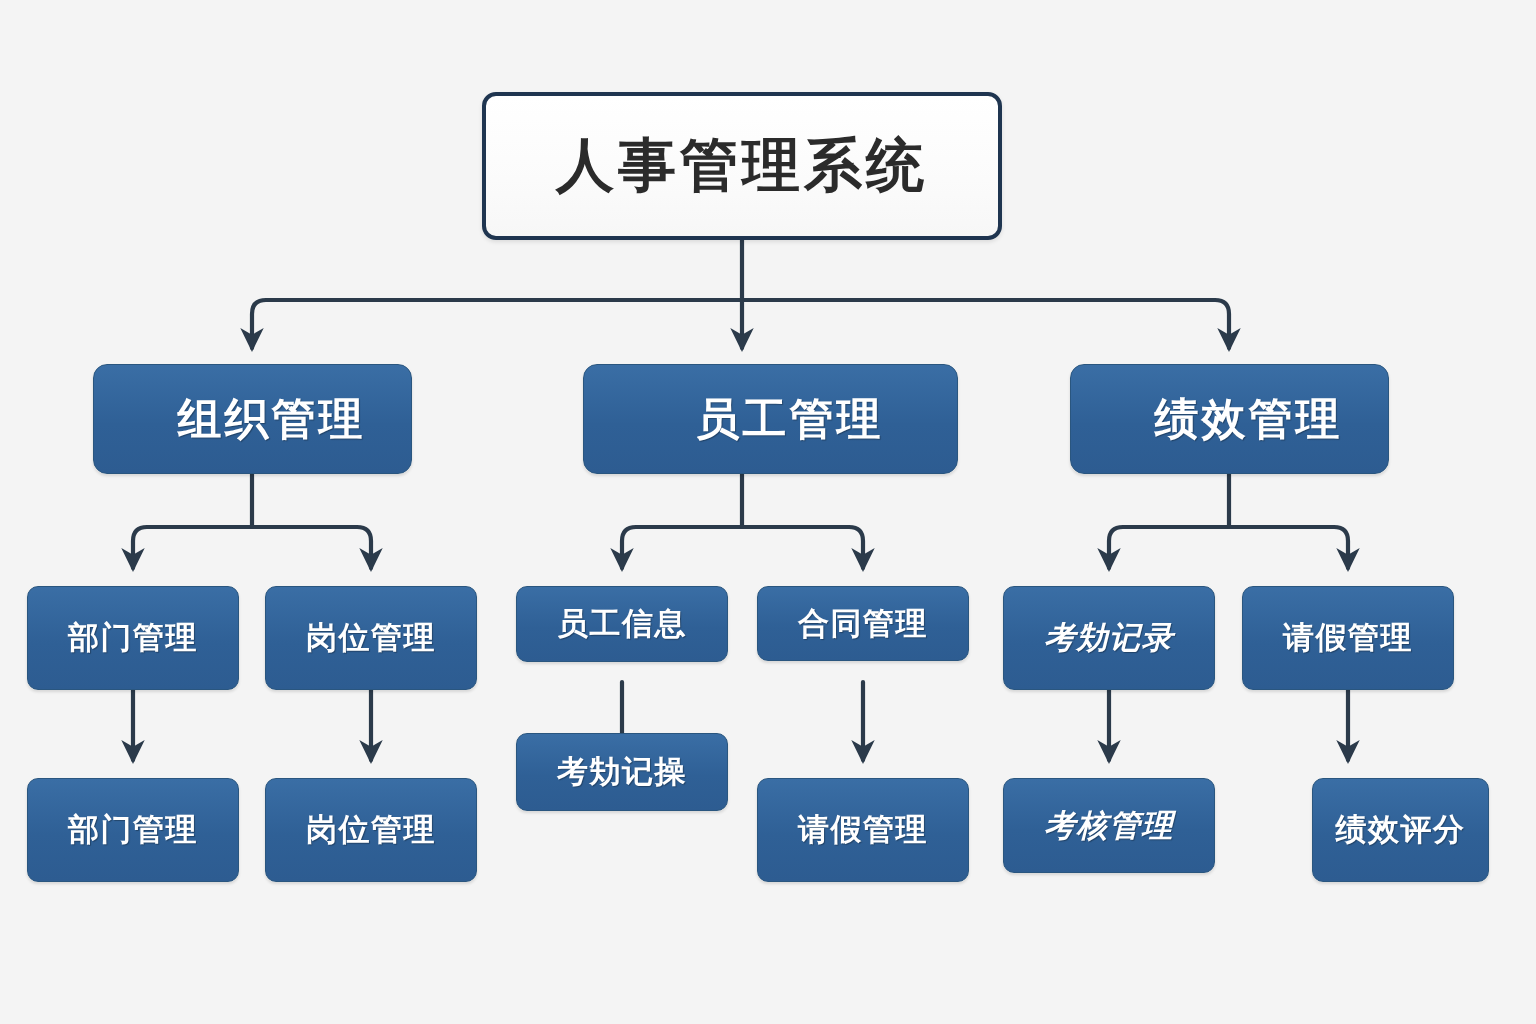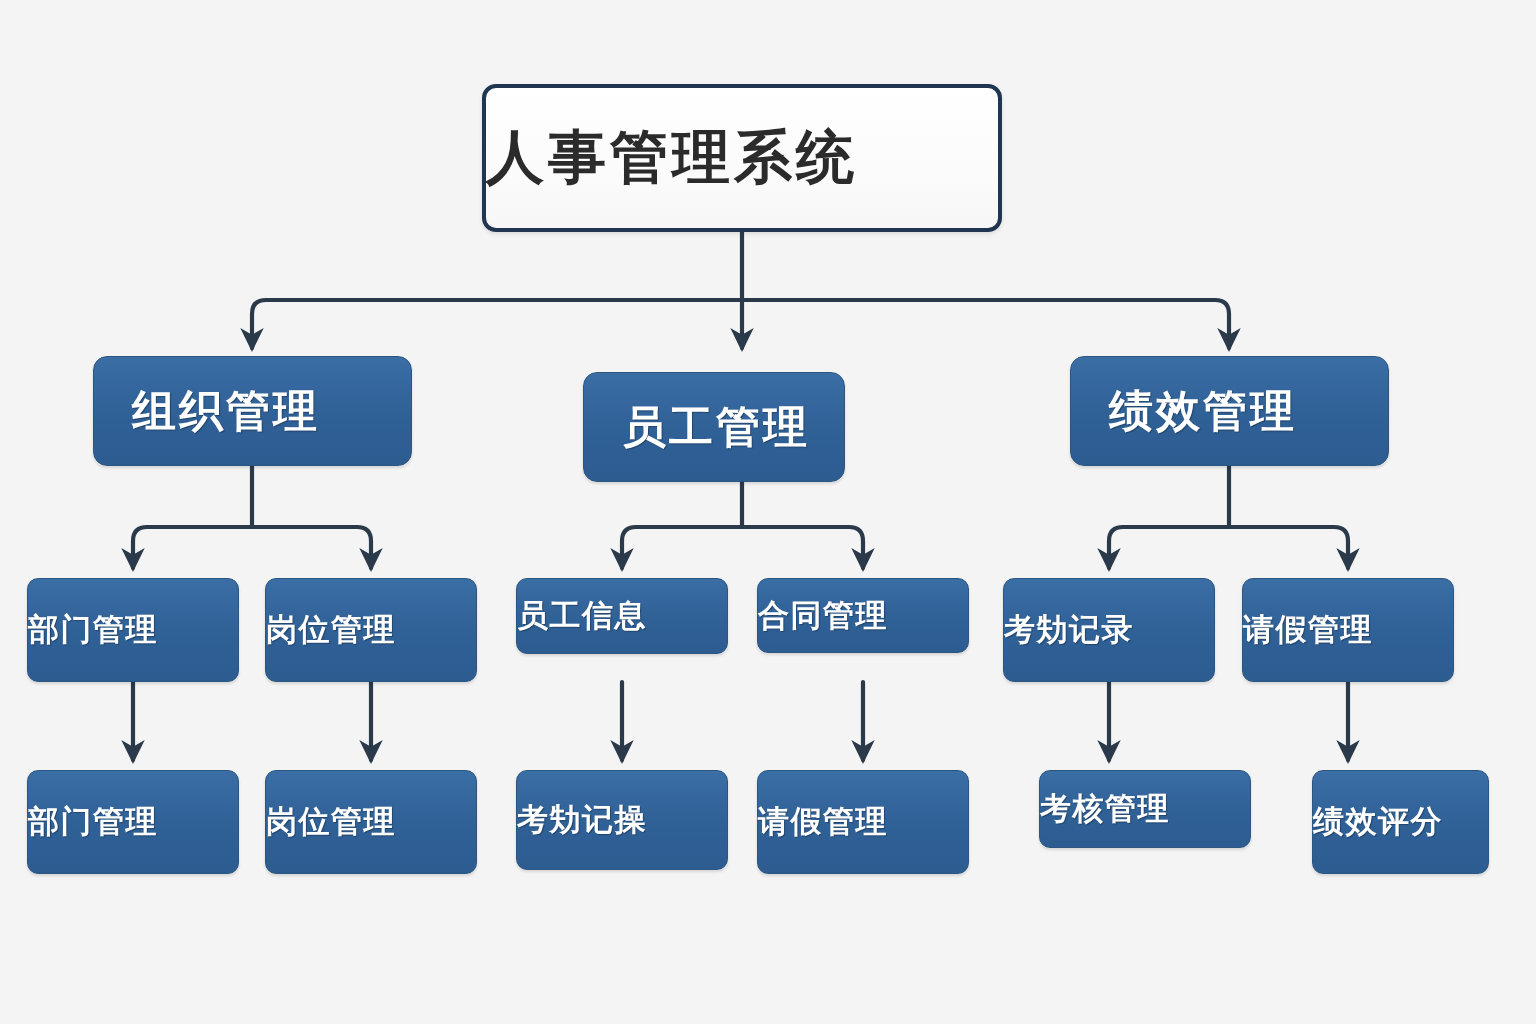--- a/index.html
+++ b/index.html
@@ -24,24 +24,26 @@
     top: 0;
     width: 1536px;
     height: 1024px;
     pointer-events: none;
   }
   .node {
     position: absolute;
     box-sizing: border-box;
     display: flex;
     align-items: center;
+    justify-content: center;
     text-align: center;
     border-radius: 12px;
     letter-spacing: 1px;
     white-space: nowrap;
+    margin-top: 8px;
   }
   
   .node.root {
     background: linear-gradient(180deg, #ffffff 0%, #fbfbfb 60%, #f7f7f7 100%);
     border: 4px solid #1f3550;
     border-radius: 14px;
     color: #2b2b2b;
     font-size: 58px;
     font-weight: 700;
     letter-spacing: 4px;
@@ -113,58 +115,58 @@
     </g>
   </svg>
 
   <div class="node root" style="left:482px; top:84px; width:520px; height:148px;">
     <span>人事管理系统</span>
   </div>
 
   <div class="node lvl2" style="left:93px; top:356px; width:319px; height:110px;">
     <span>组织管理</span>
   </div>
-  <div class="node lvl2" style="left:583px; top:372px; width:262px; height:110px;">
+  <div class="node lvl2" style="left:583px; top:356px; width:375px; height:110px;">
     <span>员工管理</span>
   </div>
   <div class="node lvl2" style="left:1070px; top:356px; width:319px; height:110px;">
     <span>绩效管理</span>
   </div>
 
   <div class="node lvl3" style="left:27px; top:578px; width:212px; height:104px;">
     <span>部门管理</span>
   </div>
   <div class="node lvl3" style="left:265px; top:578px; width:212px; height:104px;">
     <span>岗位管理</span>
   </div>
   <div class="node lvl3" style="left:516px; top:578px; width:212px; height:76px;">
     <span>员工信息</span>
   </div>
   <div class="node lvl3" style="left:757px; top:578px; width:212px; height:75px;">
     <span>合同管理</span>
   </div>
-  <div class="node lvl3" style="left:1003px; top:578px; width:212px; height:104px;">
+  <div class="node lvl3" style="left:1003px; top:578px; width:212px; height:104px;font-style:italic;">
     <span>考劮记录</span>
   </div>
   <div class="node lvl3" style="left:1242px; top:578px; width:212px; height:104px;">
     <span>请假管理</span>
   </div>
 
   <div class="node lvl4" style="left:27px; top:770px; width:212px; height:104px;">
     <span>部门管理</span>
   </div>
   <div class="node lvl4" style="left:265px; top:770px; width:212px; height:104px;">
     <span>岗位管理</span>
   </div>
-  <div class="node lvl4" style="left:516px; top:770px; width:212px; height:100px;">
+  <div class="node lvl4" style="left:516px; top:725px; width:212px; height:78px;">
     <span>考劮记操</span>
   </div>
   <div class="node lvl4" style="left:757px; top:770px; width:212px; height:104px;">
     <span>请假管理</span>
   </div>
-  <div class="node lvl4" style="left:1039px; top:770px; width:212px; height:78px;">
+  <div class="node lvl4" style="left:1003px; top:770px; width:212px; height:95px;font-style:italic;">
     <span>考核管理</span>
   </div>
   <div class="node lvl4" style="left:1312px; top:770px; width:177px; height:104px;">
     <span>绩效评分</span>
   </div>
 
 </div>
 
 </body></html>

